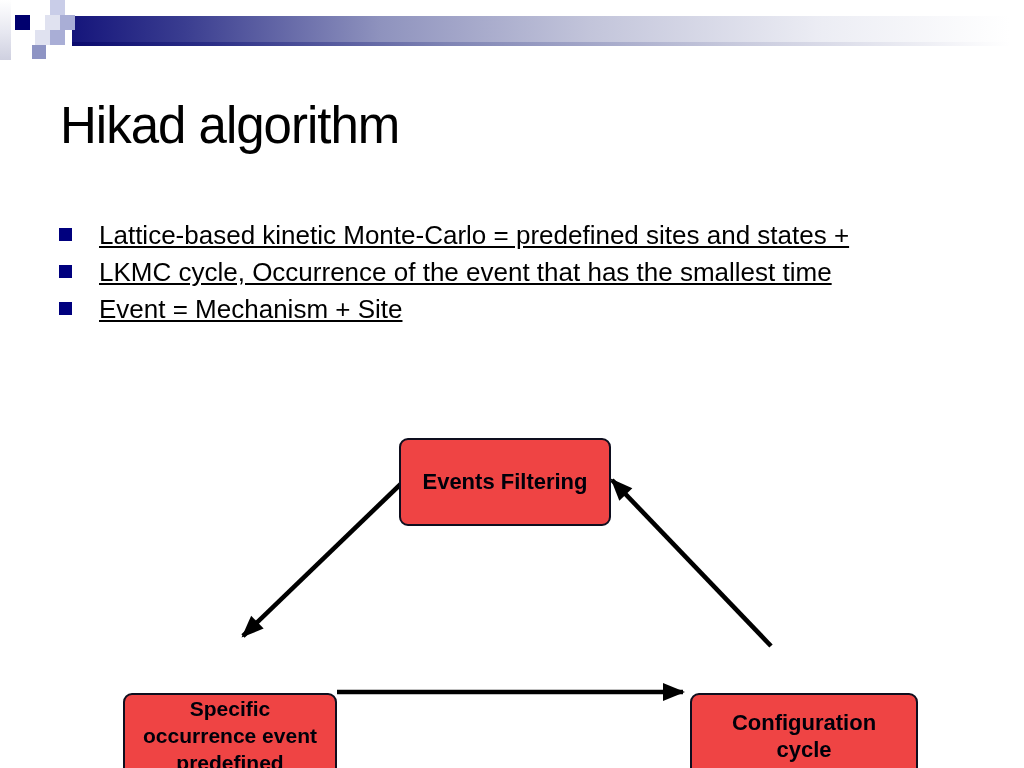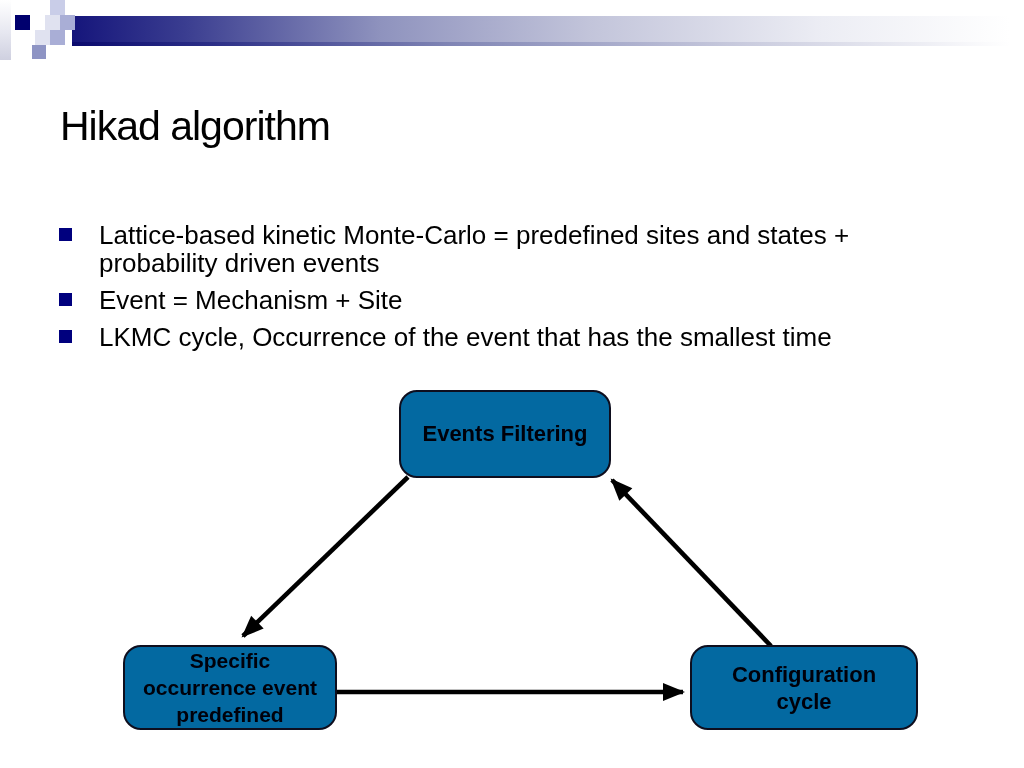--- a/index.html
+++ b/index.html
@@ -32,40 +32,40 @@
   .sq2 { left: 15px; top: 15px; background: #00006e; }
   .sq3 { left: 45px; top: 15px; background: #e0e2f0; }
   .sq4 { left: 60px; top: 15px; background: #a9aed6; }
   .sq5 { left: 35px; top: 30px; background: #e0e2f0; }
   .sq6 { left: 50px; top: 30px; background: #a9aed6; }
   .sq7 { left: 32px; top: 45px; background: #8e94c4; width: 14px; height: 14px; }
 
   
   .title {
     position: absolute; left: 60px; top: 90px;
-    font-size: 41px; line-height: 72px; color: #000000;
+    font-size: 51px; line-height: 72px; color: #000000;
     letter-spacing: -1px; white-space: nowrap;
   }
 
   
   .bullets { position: absolute; left: 59px; top: 221px; width: 900px; }
   .bullet { display: flex; align-items: flex-start; margin-bottom: 9px; }
   .bullet-marker {
     flex: none; width: 13px; height: 13px; background: #00007e;
     margin-top: 7px; margin-right: 27px;
   }
-  .bullet-text { font-size: 26px; line-height: 28px; color: #000000; }
+  .bullet-text { font-size: 26px; line-height: 28px; color: #000000; text-decoration: underline; }
 
   
   .arrow-layer { position: absolute; left: 0; top: 0; width: 1024px; height: 768px; }
   .node {
     position: absolute; box-sizing: border-box;
-    background: #0369a1; border: 2.5px solid #0e0e1e; border-radius: 18px;
+    background: #ef4444; border: 2.5px solid #0e0e1e; border-radius: 9px;
     display: flex; flex-direction: column; align-items: center; justify-content: center;
-    font-weight: bold; color: #00000a; text-align: center;
+    font-weight: bold; color: #00000a; text-align: center; margin-top: 48px;
   }
   .node-events   { left: 399px; top: 390px; width: 212px; height: 88px; font-size: 22px; line-height: 26px; }
   .node-specific { left: 123px; top: 645px; width: 214px; height: 85px; font-size: 21px; line-height: 27px; }
   .node-config   { left: 690px; top: 645px; width: 228px; height: 85px; font-size: 22px; line-height: 27px; }
 </style>
 </head>
 <body>
 
 <div class="slide">
 
@@ -80,33 +80,32 @@
   <div class="deco-sq sq6"></div>
   <div class="deco-sq sq7"></div>
 
   <div class="title">Hikad algorithm</div>
 
   <div class="bullets">
     <div class="bullet">
       <div class="bullet-marker"></div>
       <div class="bullet-text">
         <div>Lattice-based kinetic Monte-Carlo = predefined sites and states +</div>
-        <div>probability driven events</div>
+      </div>
+    </div>
+    <div class="bullet">
+      <div class="bullet-marker"></div>
+      <div class="bullet-text">
+        <div>LKMC cycle, Occurrence of the event that has the smallest time</div>
       </div>
     </div>
     <div class="bullet">
       <div class="bullet-marker"></div>
       <div class="bullet-text">
         <div>Event = Mechanism + Site</div>
-      </div>
-    </div>
-    <div class="bullet">
-      <div class="bullet-marker"></div>
-      <div class="bullet-text">
-        <div>LKMC cycle, Occurrence of the event that has the smallest time</div>
       </div>
     </div>
   </div>
 
   <svg class="arrow-layer" viewBox="0 0 1024 768">
     <defs>
       <marker id="ah" markerUnits="userSpaceOnUse" markerWidth="26" markerHeight="22" refX="21" refY="11" orient="auto">
         <path d="M1,2 L23,11 L1,20 Z" fill="#000000"></path>
       </marker>
     </defs>

